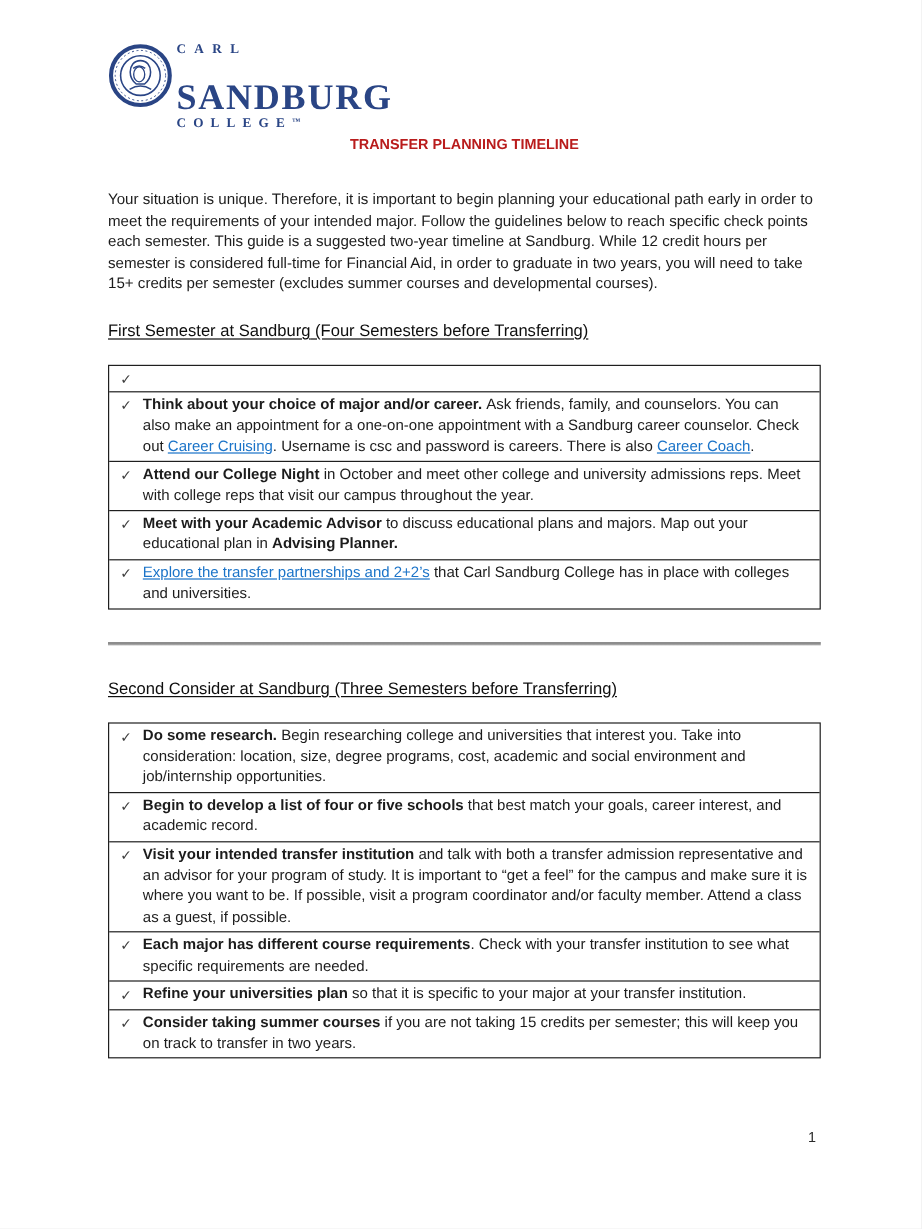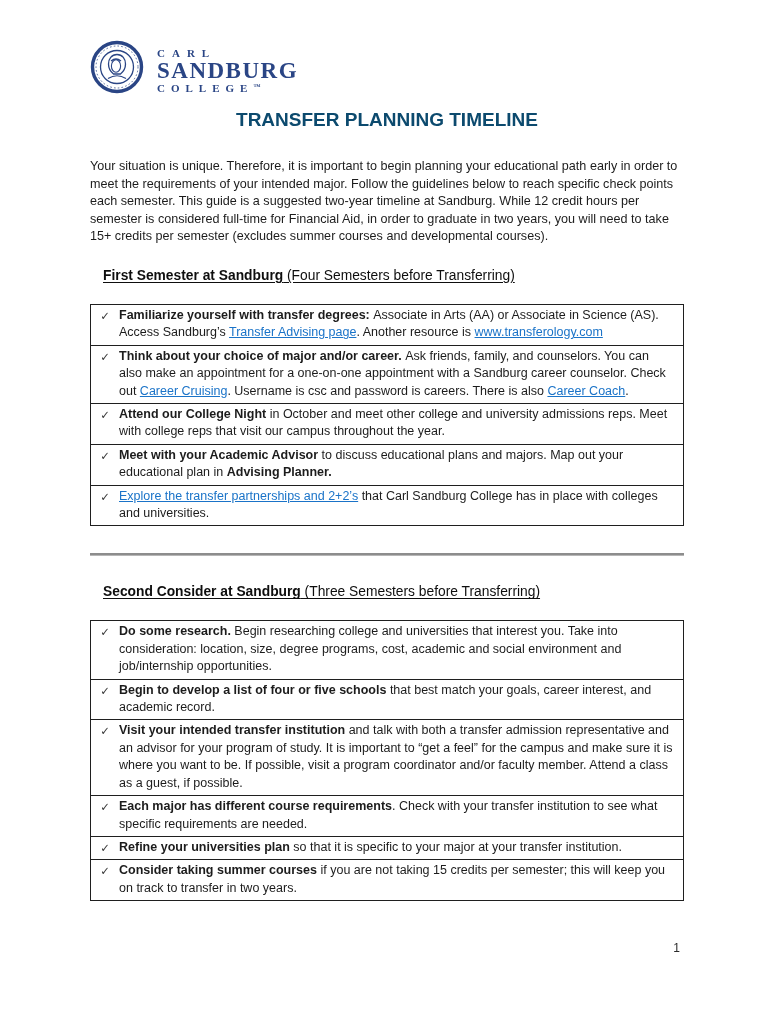--- a/index.html
+++ b/index.html
@@ -1,37 +1,37 @@
 <!DOCTYPE html>
 <html><head>
 <meta charset="utf-8">
 <style>
   html,body{margin:0;padding:0;background:#e9e9e9;}
   .page{position:relative;width:768px;height:1024px;background:#ffffff;margin:0 auto;
         font-family:"Liberation Sans",sans-serif;color:#1c1c1c;overflow:hidden;}
   .content{position:absolute;left:90px;top:36px;width:594px;}
 
   
-  .logo{display:flex;align-items:flex-end;gap:13px;height:58px;}
+  .logo{display:flex;align-items:flex-start;gap:3px;height:58px;}
   .logo-text{color:#2a4585;font-family:"Liberation Serif",serif;line-height:1.02;font-weight:bold;}
   .logo-l1{font-size:11px;letter-spacing:7px;}
-  .logo-l2{font-size:23px;letter-spacing:1.5px;}
+  .logo-l2{font-size:30px;letter-spacing:1.5px;margin-top:20px;}
   .logo-l3{font-size:11px;letter-spacing:6px;}
   .tm{font-size:7px;letter-spacing:0;vertical-align:3px;}
 
   
-  h1{font-size:19px;line-height:22px;text-align:center;margin:15px 0 0;color:#0c4a6e;
+  h1{font-size:12px;line-height:22px;text-align:center;margin:15px 0 0;color:#b91c1c;
      font-family:"Liberation Sans",sans-serif;}
   .intro{font-size:12.6px;line-height:17.6px;margin:27px 0 0;}
 
   
   h2{font-size:13.8px;line-height:18px;margin:27px 0 0;font-weight:normal;color:#0e0e0e;
      text-decoration:underline;text-underline-offset:2px;}
   #sections-root > h2:first-child{margin-top:21px;}
-  .hb{font-weight:bold;margin-left:13px;}
+  .hb{font-weight:normal;}
 
   
   .checklist{border:1.5px solid #1f1f1f;margin-top:19px;}
   .row{display:flex;border-top:1.2px solid #1f1f1f;padding:2px 10px 3px 0;}
   .row:first-child{border-top:none;}
   .check{flex:0 0 28px;text-align:center;font-size:11.5px;color:#3d3d3d;padding-top:2px;
          font-family:"DejaVu Sans",sans-serif;}
   .rowtext{margin:0;flex:1;font-size:12.5px;line-height:17.4px;}
   .bold{font-weight:bold;}
   a.link{color:#1a73c8;text-decoration:underline;cursor:pointer;}
@@ -67,21 +67,20 @@
 
     <h1>TRANSFER PLANNING TIMELINE</h1>
 
     <p class="intro">Your situation is unique. Therefore, it is important to begin planning your educational path early in order to meet the requirements of your intended major. Follow the guidelines below to reach specific check points each semester. This guide is a suggested two-year timeline at Sandburg. While 12 credit hours per semester is considered full-time for Financial Aid, in order to graduate in two years, you will need to take 15+ credits per semester (excludes summer courses and developmental courses).</p>
 
     <section id="sections-root">
         <h2><span class="hb">First Semester at Sandburg</span><span> (Four Semesters before Transferring)</span></h2>
         <div class="checklist">
           <div class="row">
             <span class="check">✓</span>
-            <p class="rowtext"><span class="bold">Familiarize yourself with transfer degrees: </span><span class="normal">Associate in Arts (AA) or Associate in Science (AS). Access Sandburg’s </span><a class="link" href="#">Transfer Advising page</a><span class="normal">. Another resource is </span><a class="link" href="#">www.transferology.com</a></p>
           </div>
           <div class="row">
             <span class="check">✓</span>
             <p class="rowtext"><span class="bold">Think about your choice of major and/or career. </span><span class="normal">Ask friends, family, and counselors. You can also make an appointment for a one-on-one appointment with a Sandburg career counselor. Check out </span><a class="link" href="#">Career Cruising</a><span class="normal">. Username is csc and password is careers. There is also </span><a class="link" href="#">Career Coach</a><span class="normal">.</span></p>
           </div>
           <div class="row">
             <span class="check">✓</span>
             <p class="rowtext"><span class="bold">Attend our College Night </span><span class="normal">in October and meet other college and university admissions reps. Meet with college reps that visit our campus throughout the year.</span></p>
           </div>
           <div class="row">

